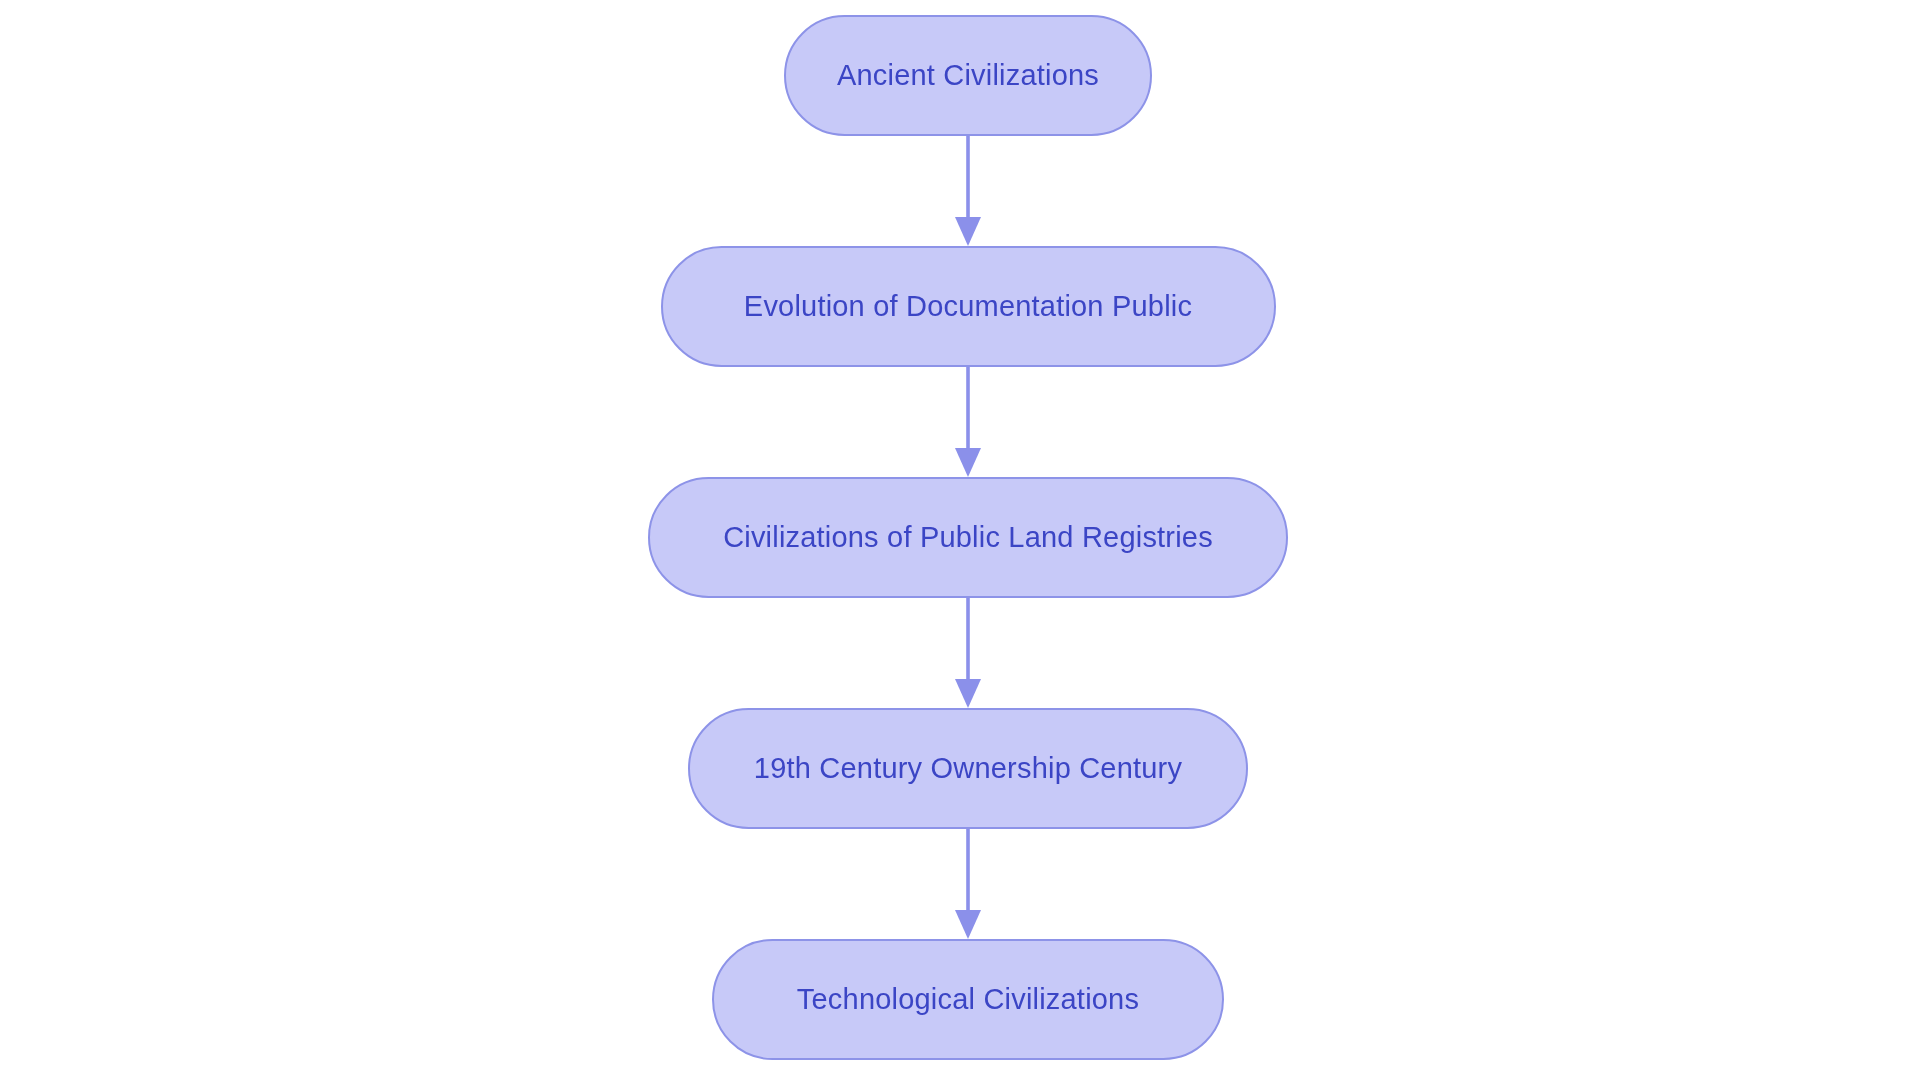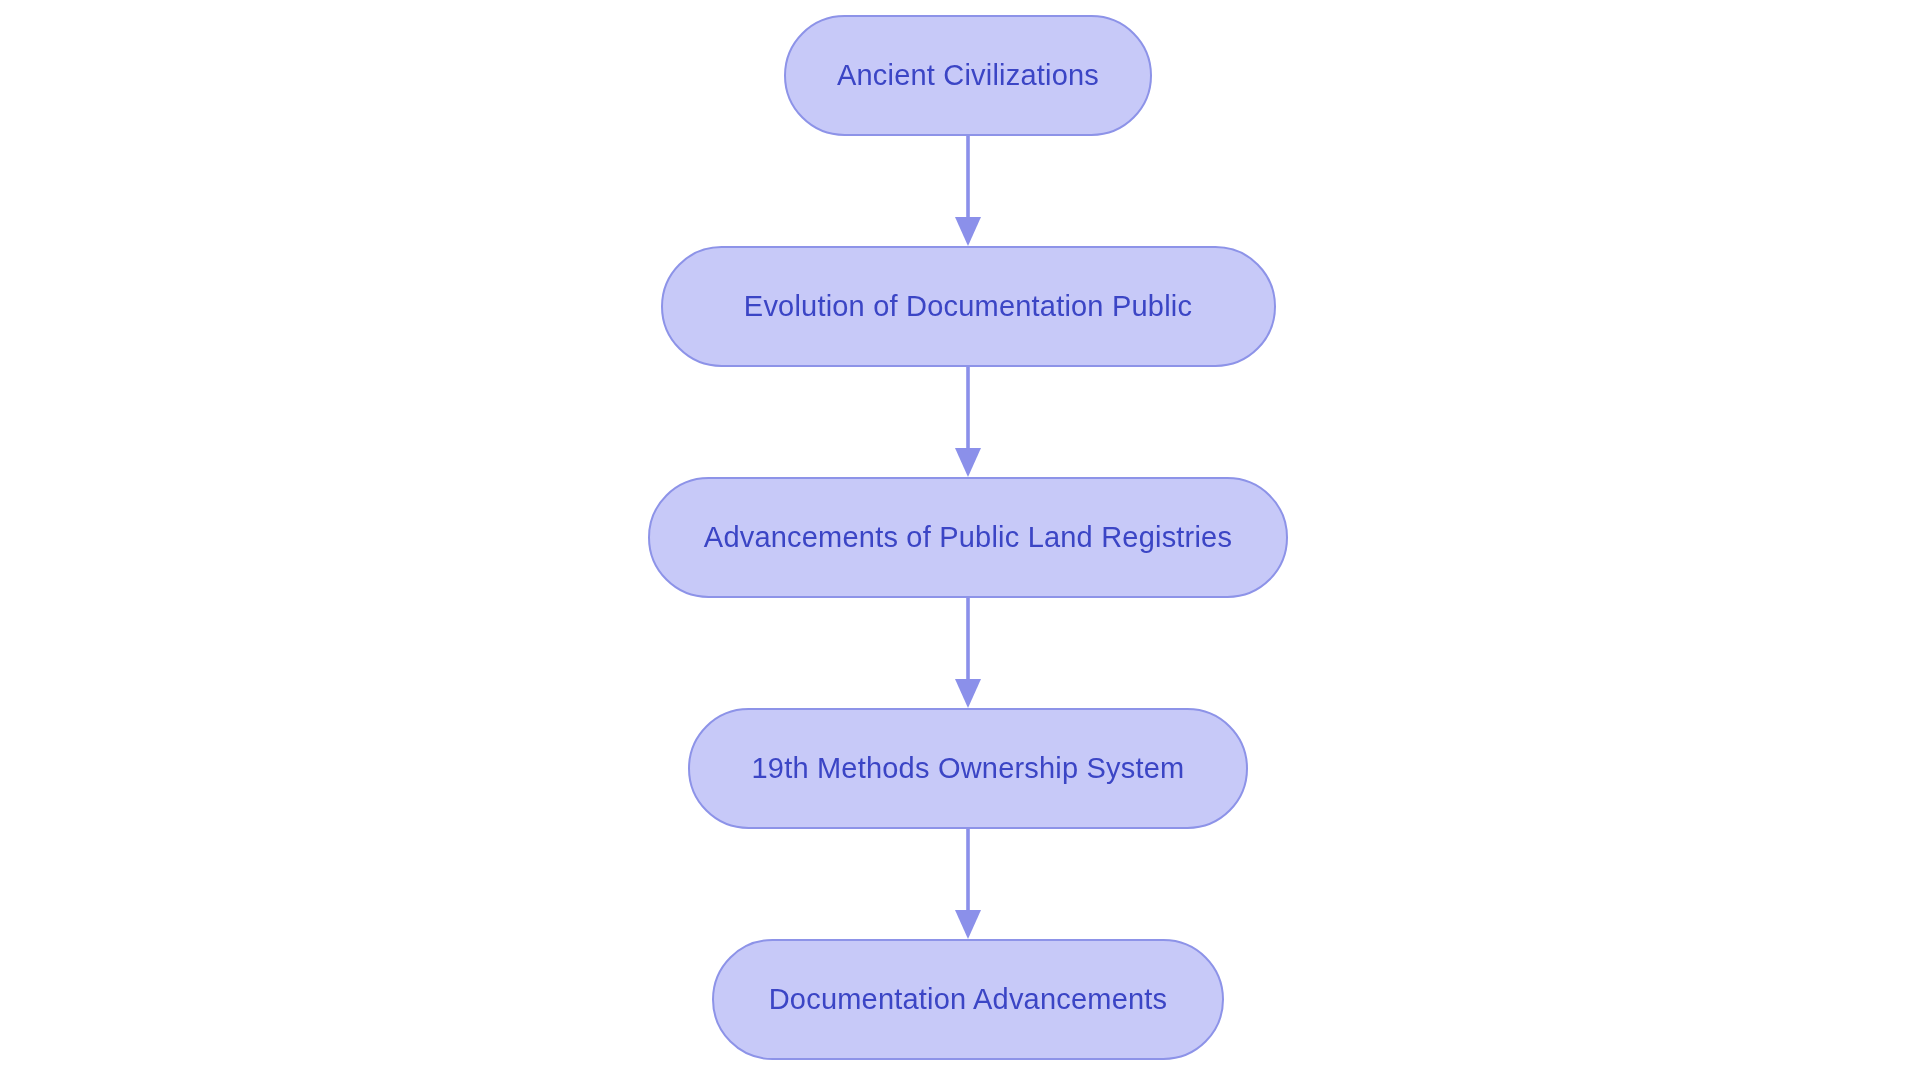--- a/index.html
+++ b/index.html
@@ -72,35 +72,35 @@
     <div class="node node-2">
       <span>Evolution of Documentation Public</span>
     </div>
 
     <svg class="arrow" width="28" height="110" viewBox="0 0 28 110">
       <line x1="14" y1="0" x2="14" y2="83"></line>
       <polygon points="1,81 27,81 14,110"></polygon>
     </svg>
 
     <div class="node node-3">
-      <span>Advancements of Public Land Registries</span>
+      <span>Civilizations of Public Land Registries</span>
     </div>
 
     <svg class="arrow" width="28" height="110" viewBox="0 0 28 110">
       <line x1="14" y1="0" x2="14" y2="83"></line>
       <polygon points="1,81 27,81 14,110"></polygon>
     </svg>
 
     <div class="node node-4">
-      <span>19th Methods Ownership System</span>
+      <span>19th Century Ownership Century</span>
     </div>
 
     <svg class="arrow" width="28" height="110" viewBox="0 0 28 110">
       <line x1="14" y1="0" x2="14" y2="83"></line>
       <polygon points="1,81 27,81 14,110"></polygon>
     </svg>
 
     <div class="node node-5">
-      <span>Documentation Advancements</span>
+      <span>Technological Civilizations</span>
     </div>
 
   </div>
 </div>
 
 </body></html>

